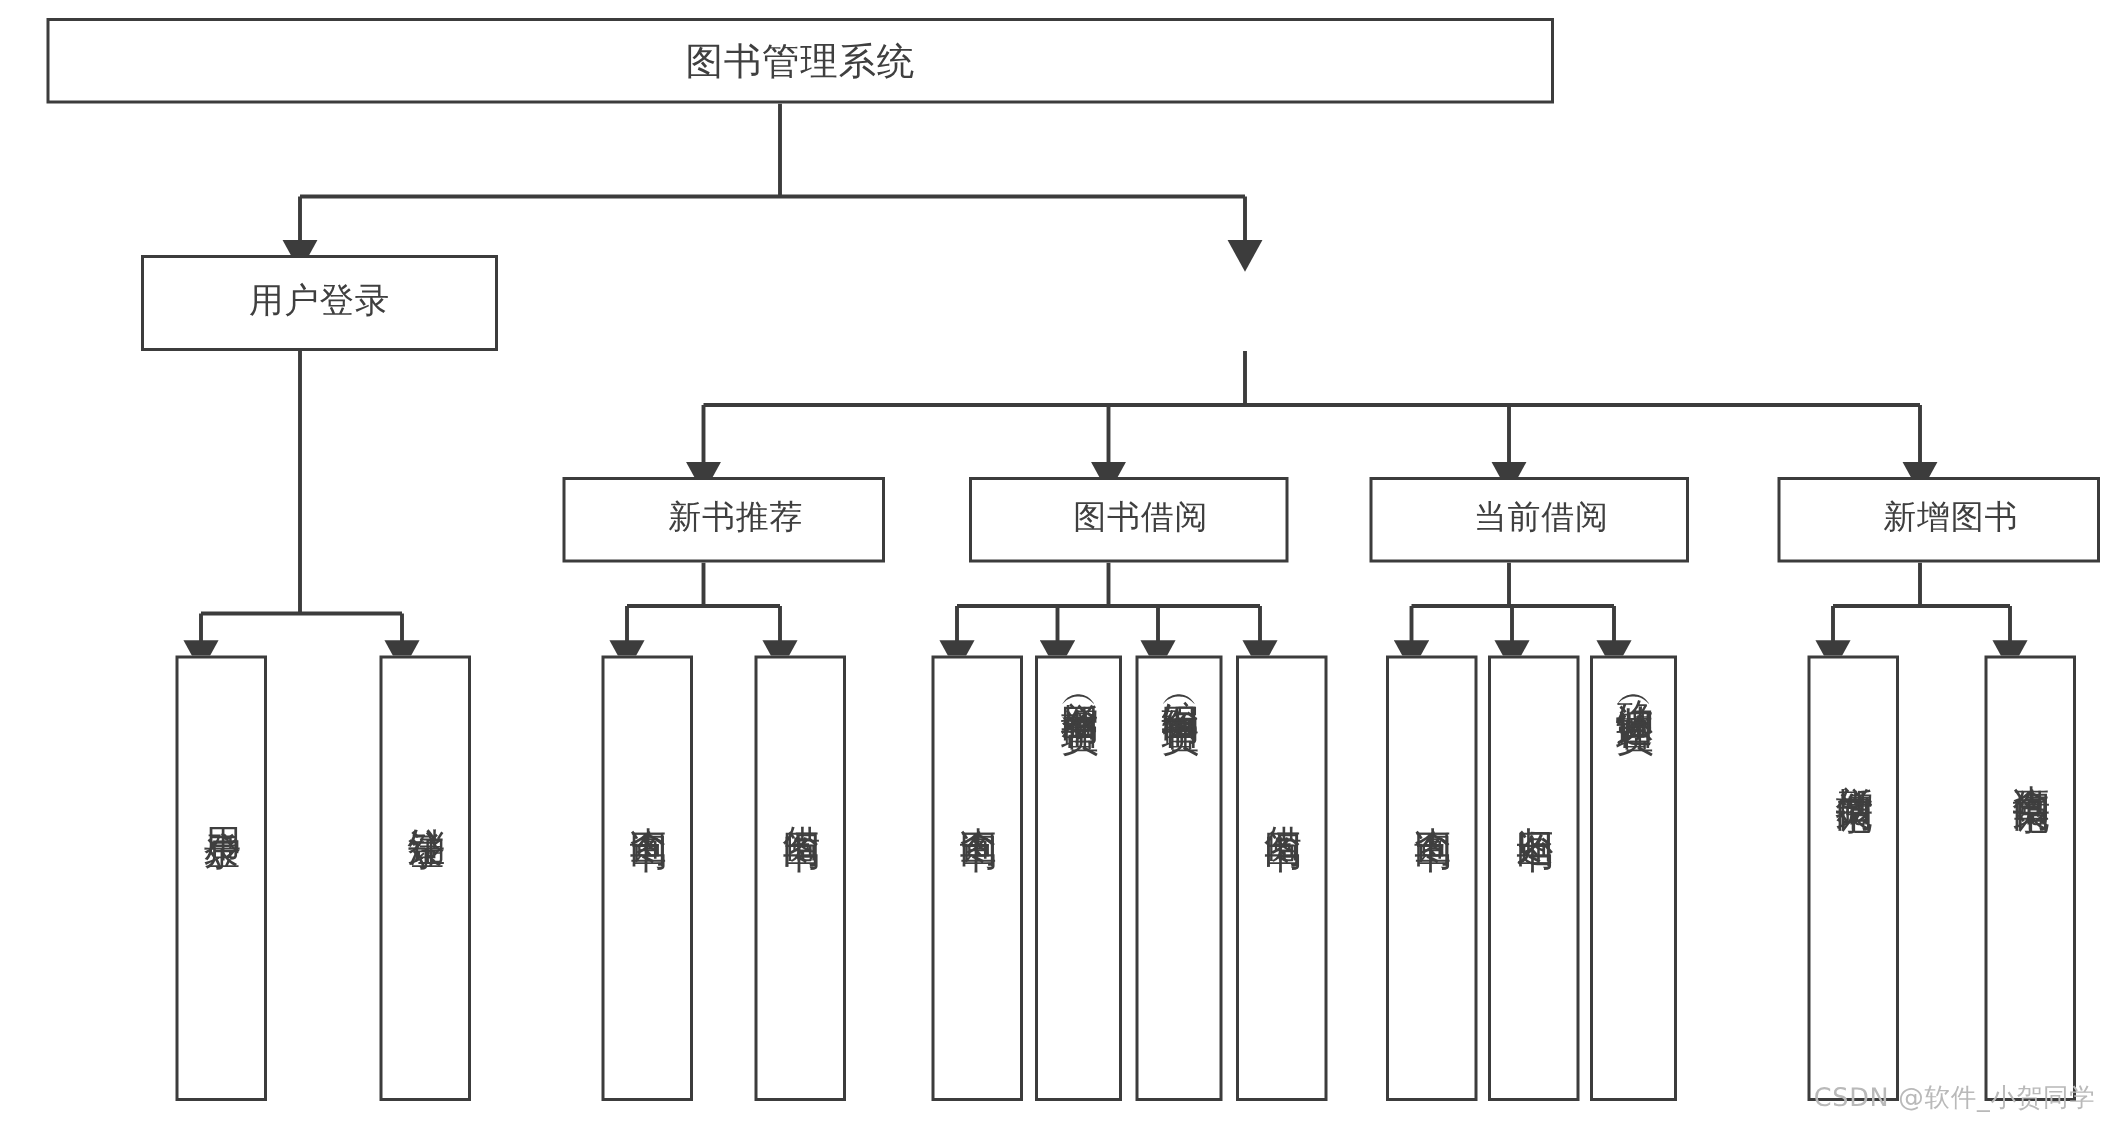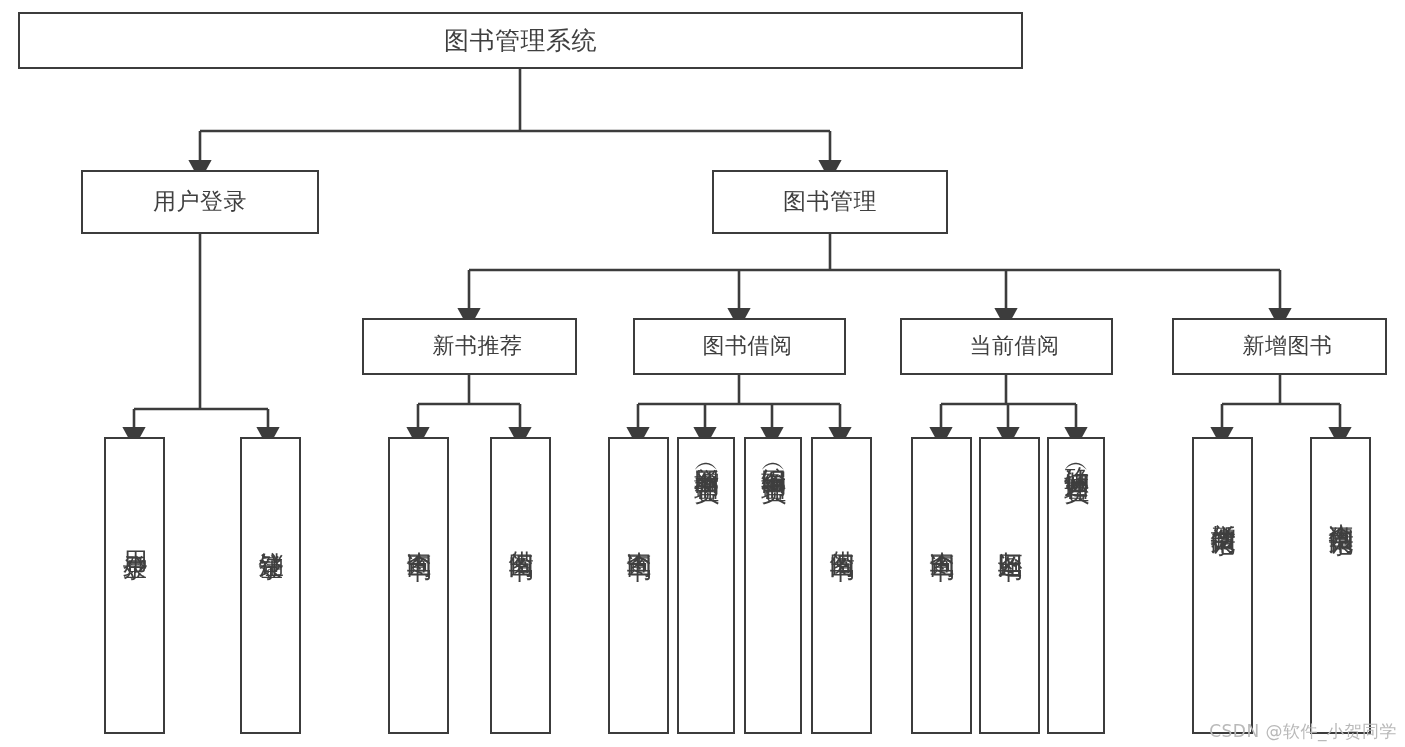--- a/index.html
+++ b/index.html
@@ -33,20 +33,21 @@
   }
   .node {
     position: absolute;
     box-sizing: border-box;
     background: #ffffff;
     border: 2px solid #3c3c3c;
     display: flex;
     align-items: center;
     justify-content: center;
     text-align: center;
+    margin-left: 13px;
   }
   .node .label {
     color: #3f3f3f;
     line-height: 1.12;
     letter-spacing: 0.5px;
   }
   
   .node.root {
     left: 18px;
     top: 12px;
@@ -169,23 +170,20 @@
     </g>
   </svg>
 
   <div class="node root" id="node-root">
     <span class="label">图书管理系统</span>
   </div>
 
   <div class="node level2" id="node-user-login">
     <span class="label">用户登录</span>
   </div>
-  <div class="node level2" id="node-book-manage">
-    <span class="label">图书管理</span>
-  </div>
 
   <div class="node level3" id="node-new-book-rec">
     <span class="label">新书推荐</span>
   </div>
   <div class="node level3" id="node-current-borrow">
     <span class="label">当前借阅</span>
   </div>
   <div class="node level3" id="node-book-borrow">
     <span class="label">图书借阅</span>
   </div>

